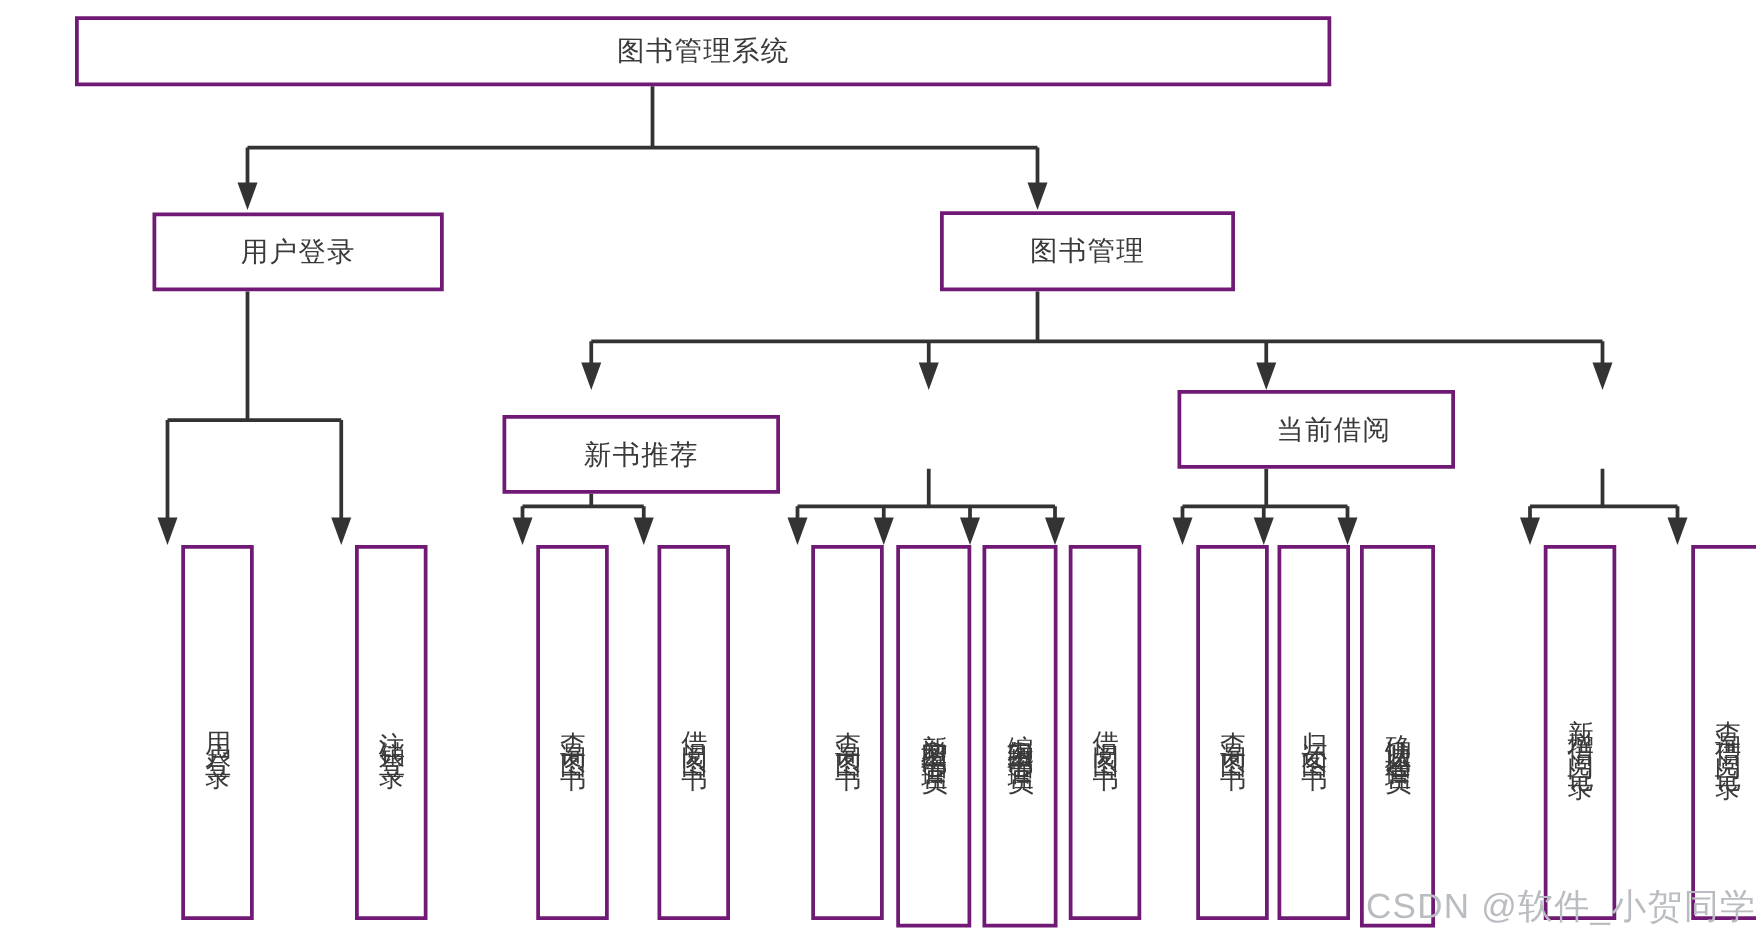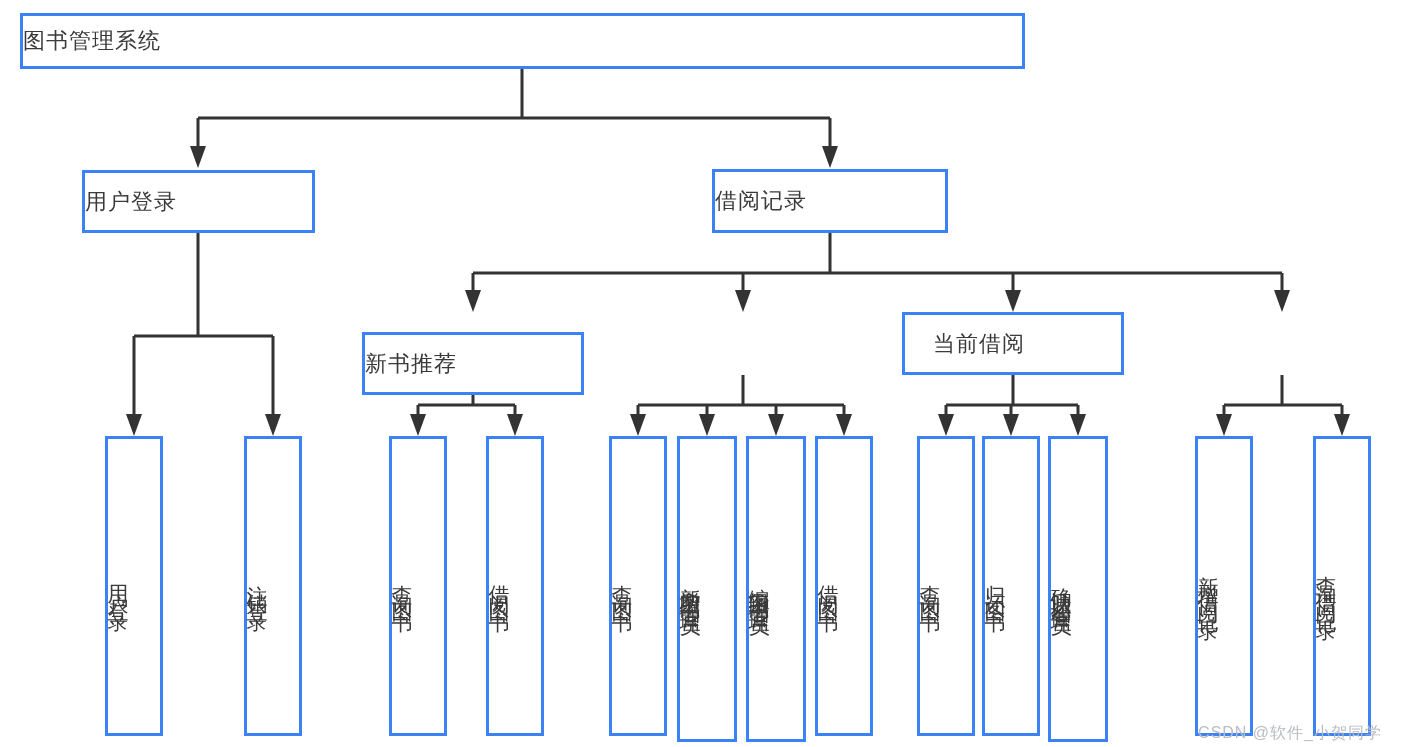--- a/index.html
+++ b/index.html
@@ -26,40 +26,41 @@
     fill: none;
   }
   svg.connectors polygon {
     fill: #333333;
     stroke: none;
   }
   .node {
     position: absolute;
     box-sizing: border-box;
     background: #ffffff;
-    border: 3px solid #3b82f6;
+    border: 3px solid #701a75;
     display: flex;
     align-items: center;
-    justify-content: flex-start;
+    justify-content: center;
     color: #3a3a3a;
+    margin-left: 40px;
   }
   .hnode { font-size: 22px; letter-spacing: 1px; }
   .vnode { font-size: 21px; }
   .vnode .vlabel {
     writing-mode: vertical-rl;
     text-orientation: mixed;
     letter-spacing: 9px;
     line-height: 1;
   }
   .vnode.dense .vlabel { letter-spacing: 4px; }
   .watermark {
     position: absolute;
-    right: 23px;
+    right: 0;
     bottom: 3px;
-    font-size: 16px;
+    font-size: 28px;
     color: #b9bcc0;
     letter-spacing: 1px;
     white-space: nowrap;
     margin-top: 16px;
   }
 </style>
 </head>
 <body>
 
 <div class="stage">
@@ -101,21 +102,21 @@
   </svg>
 
   <div class="node hnode" style="left:20px; top:13px; width:1005px; height:56px;">
     <span>图书管理系统</span>
   </div>
 
   <div class="node hnode" style="left:82px; top:170px; width:233px; height:63px;">
     <span>用户登录</span>
   </div>
   <div class="node hnode" style="left:712px; top:169px; width:236px; height:64px;">
-    <span>借阅记录</span>
+    <span>图书管理</span>
   </div>
 
   <div class="node hnode" style="left:362px; top:332px; width:222px; height:63px;">
     <span>新书推荐</span>
   </div>
   <div class="node hnode" style="left:902px; top:312px; width:222px; height:63px;padding-left:28px;">
     <span>当前借阅</span>
   </div>
 
   <div class="node vnode" style="left:105px; top:436px; width:58px; height:300px;">

